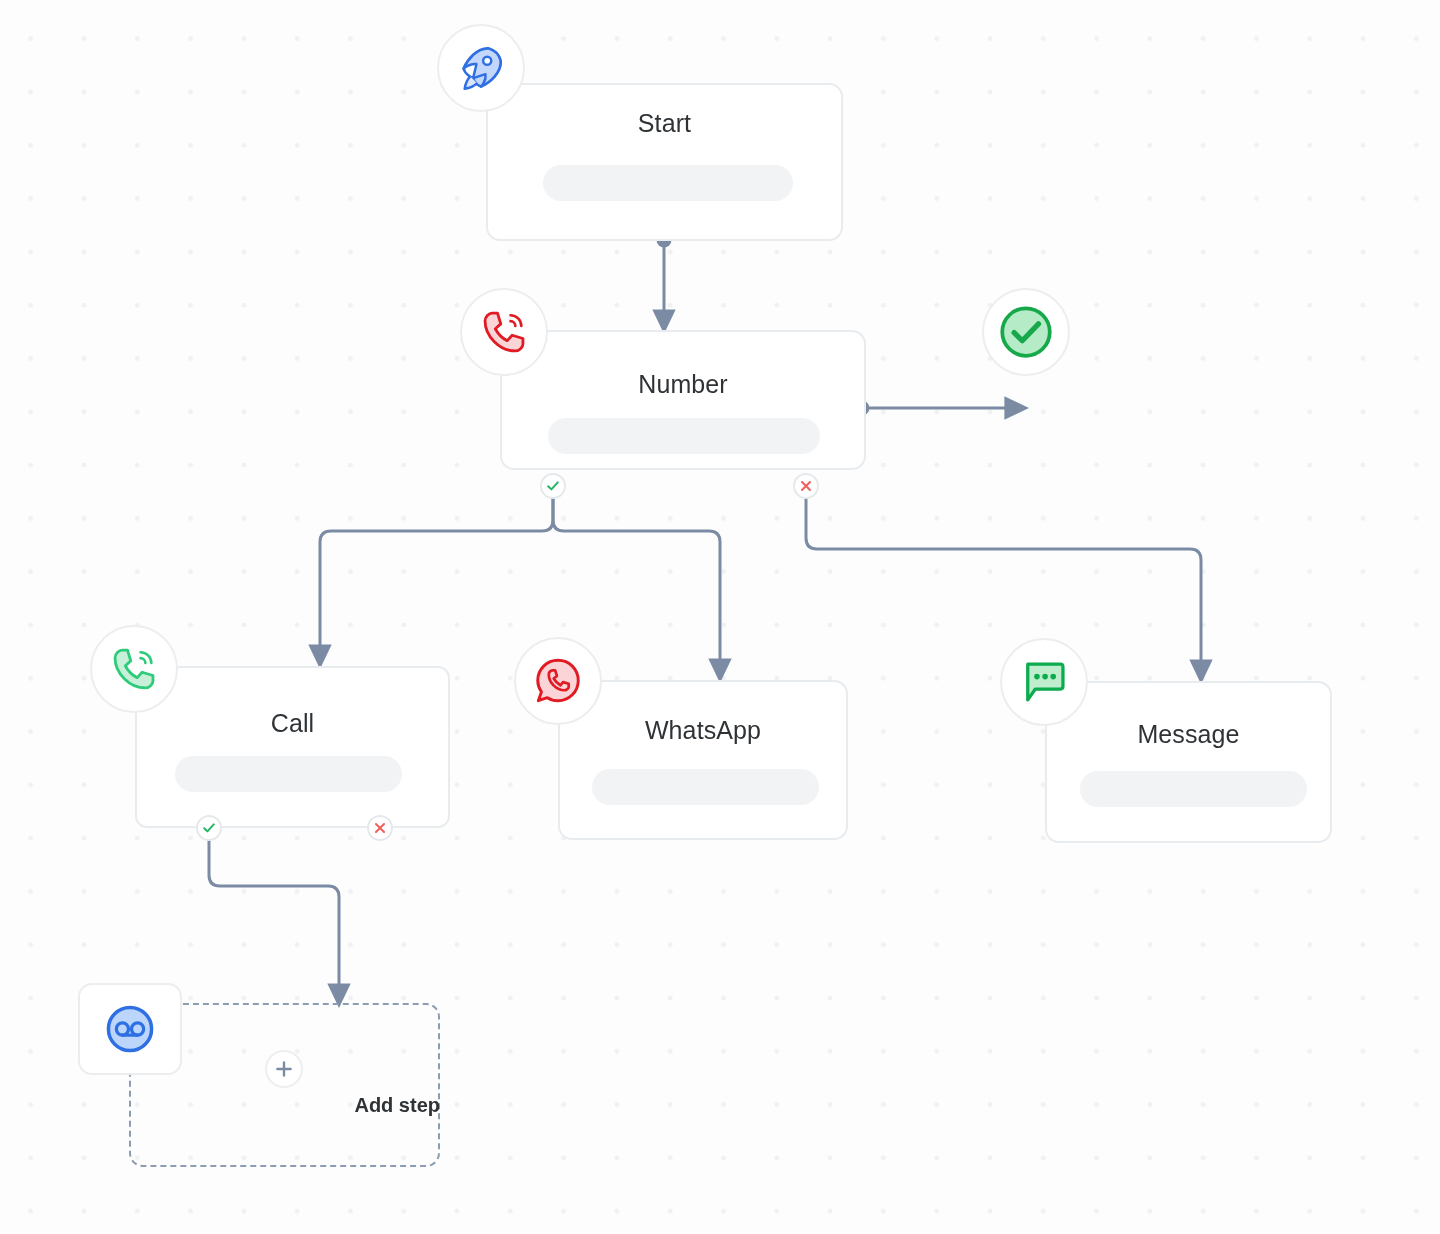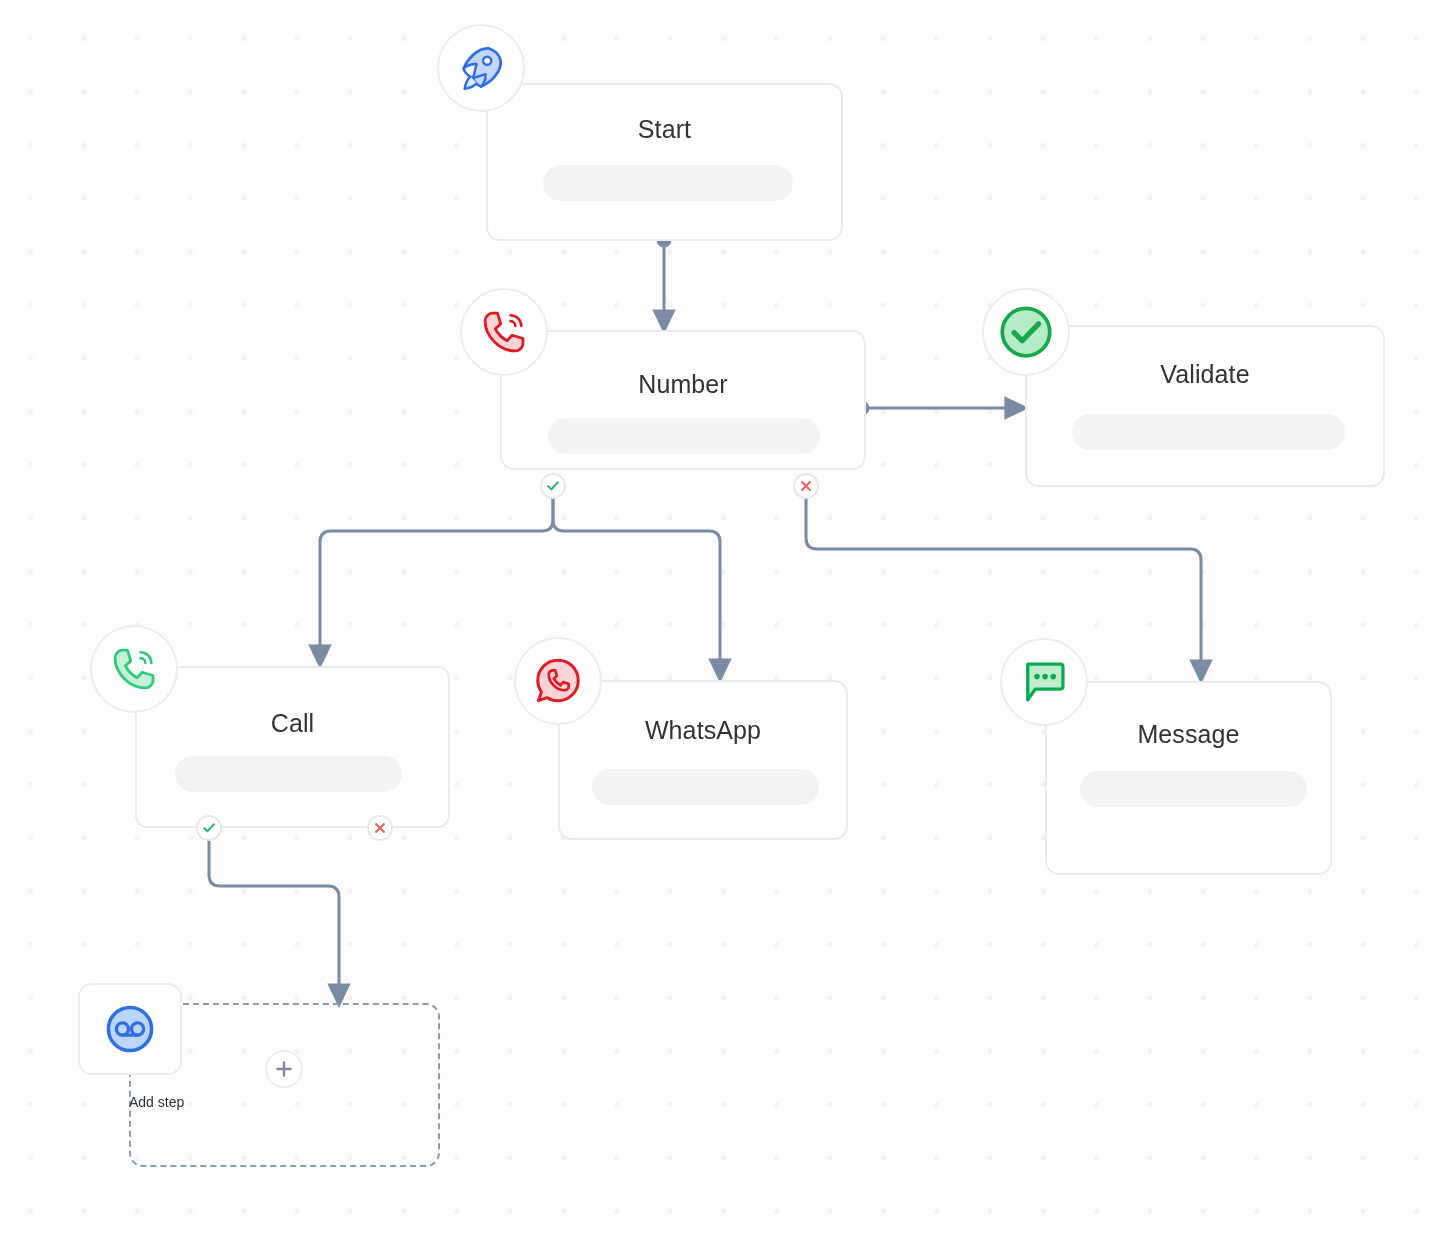--- a/index.html
+++ b/index.html
@@ -112,23 +112,23 @@
     background: #ffffff;
     display: flex;
     align-items: center;
     justify-content: center;
     z-index: 5;
   }
   .add-label {
     position: absolute;
     left: 0;
     right: 0;
-    text-align: left;
-    font-size: 14px;
-    font-weight: 400;
+    text-align: right;
+    font-size: 20px;
+    font-weight: 700;
     color: #2f3336;
     white-space: nowrap;
   }
 </style>
 </head>
 <body>
 
 <div id="canvas">
 
   <svg id="edges" viewBox="0 0 1440 1234">
@@ -159,45 +159,41 @@
     <g>
       <path d="M 806 487 L 806 538 Q 806 549 817 549 L 1190 549 Q 1201 549 1201 560 L 1201 672" stroke="#7b8ba3" stroke-width="3" fill="none" stroke-linecap="round" marker-end="url(#arrowhead)"></path>
     </g>
 
     <g>
       <path d="M 209 829 L 209 875 Q 209 886 220 886 L 328 886 Q 339 886 339 897 L 339 996" stroke="#7b8ba3" stroke-width="3" fill="none" stroke-linecap="round" marker-end="url(#arrowhead)"></path>
     </g>
   </svg>
 
   <div class="node" style="left:486px; top:83px; width:357px; height:158px;">
-    <div class="node-title" style="top:30px;">Start</div>
+    <div class="node-title" style="top:24px;">Start</div>
     <div class="node-placeholder" style="left:55px; top:80px; width:250px; height:36px;"></div>
   </div>
 
   <div class="node" style="left:500px; top:330px; width:366px; height:140px;">
     <div class="node-title" style="top:38px;">Number</div>
     <div class="node-placeholder" style="left:46px; top:86px; width:272px; height:36px;"></div>
   </div>
 
-  <div class="node" style="left:1025px; top:325px; width:360px; height:162px;">
-    <div class="node-title" style="top:33px;">Validate</div>
-    <div class="node-placeholder" style="left:45px; top:87px; width:273px; height:36px;"></div>
-  </div>
 
   <div class="node" style="left:135px; top:666px; width:315px; height:162px;border-radius:12px;">
     <div class="node-title" style="top:41px;">Call</div>
     <div class="node-placeholder" style="left:38px; top:88px; width:227px; height:36px;"></div>
   </div>
 
   <div class="node" style="left:558px; top:680px; width:290px; height:160px;">
     <div class="node-title" style="top:34px;">WhatsApp</div>
     <div class="node-placeholder" style="left:32px; top:87px; width:227px; height:36px;"></div>
   </div>
 
-  <div class="node" style="left:1045px; top:681px; width:287px; height:194px;">
+  <div class="node" style="left:1045px; top:681px; width:287px; height:162px;">
     <div class="node-title" style="top:37px;">Message</div>
     <div class="node-placeholder" style="left:33px; top:88px; width:227px; height:36px;"></div>
   </div>
 
   <div class="add-step" style="left:129px; top:1003px; width:311px; height:164px;"></div>
   <div class="add-plus" style="left:265px; top:1050px;">
     <svg width="20" height="20" viewBox="0 0 20 20">
       <path d="M10 3.4 V16.6 M3.4 10 H16.6" stroke="#7b8ba3" stroke-width="2.4" stroke-linecap="round"></path>
     </svg>
   </div>

